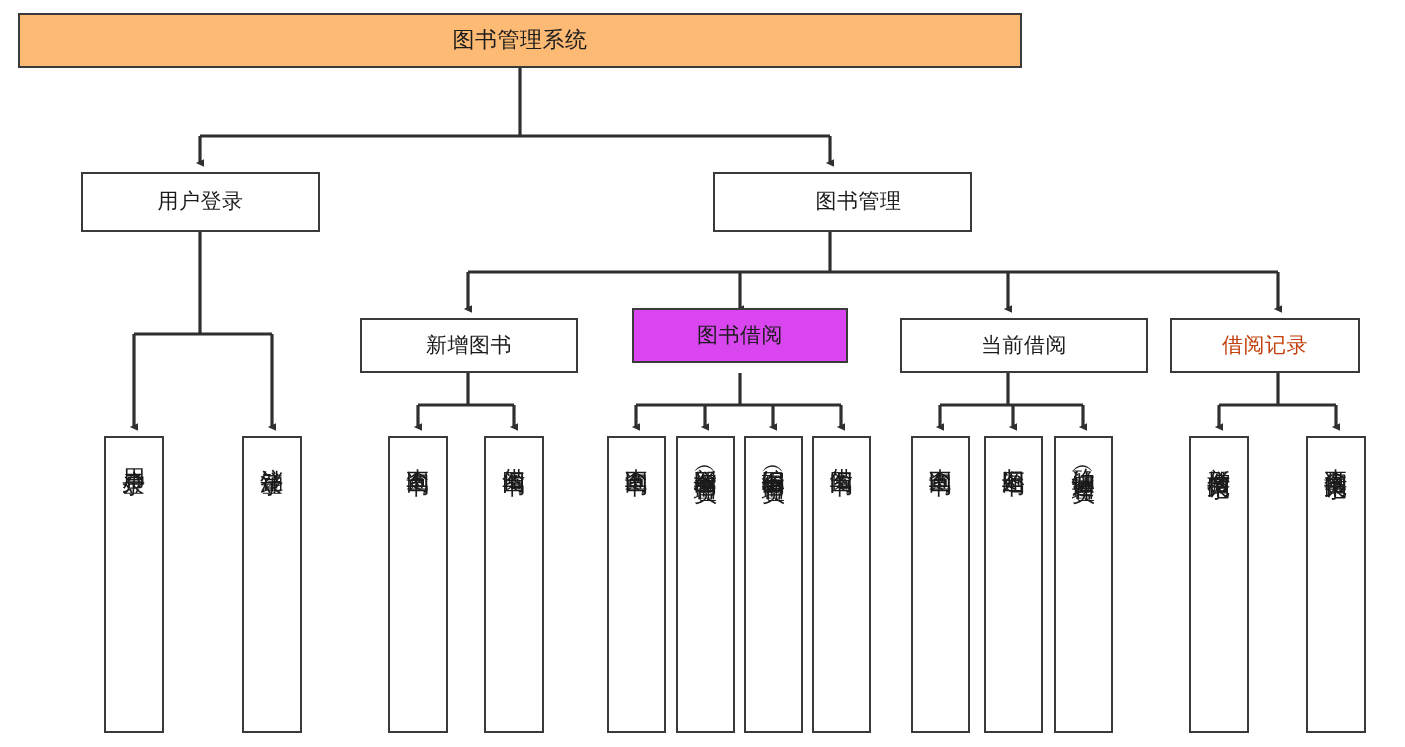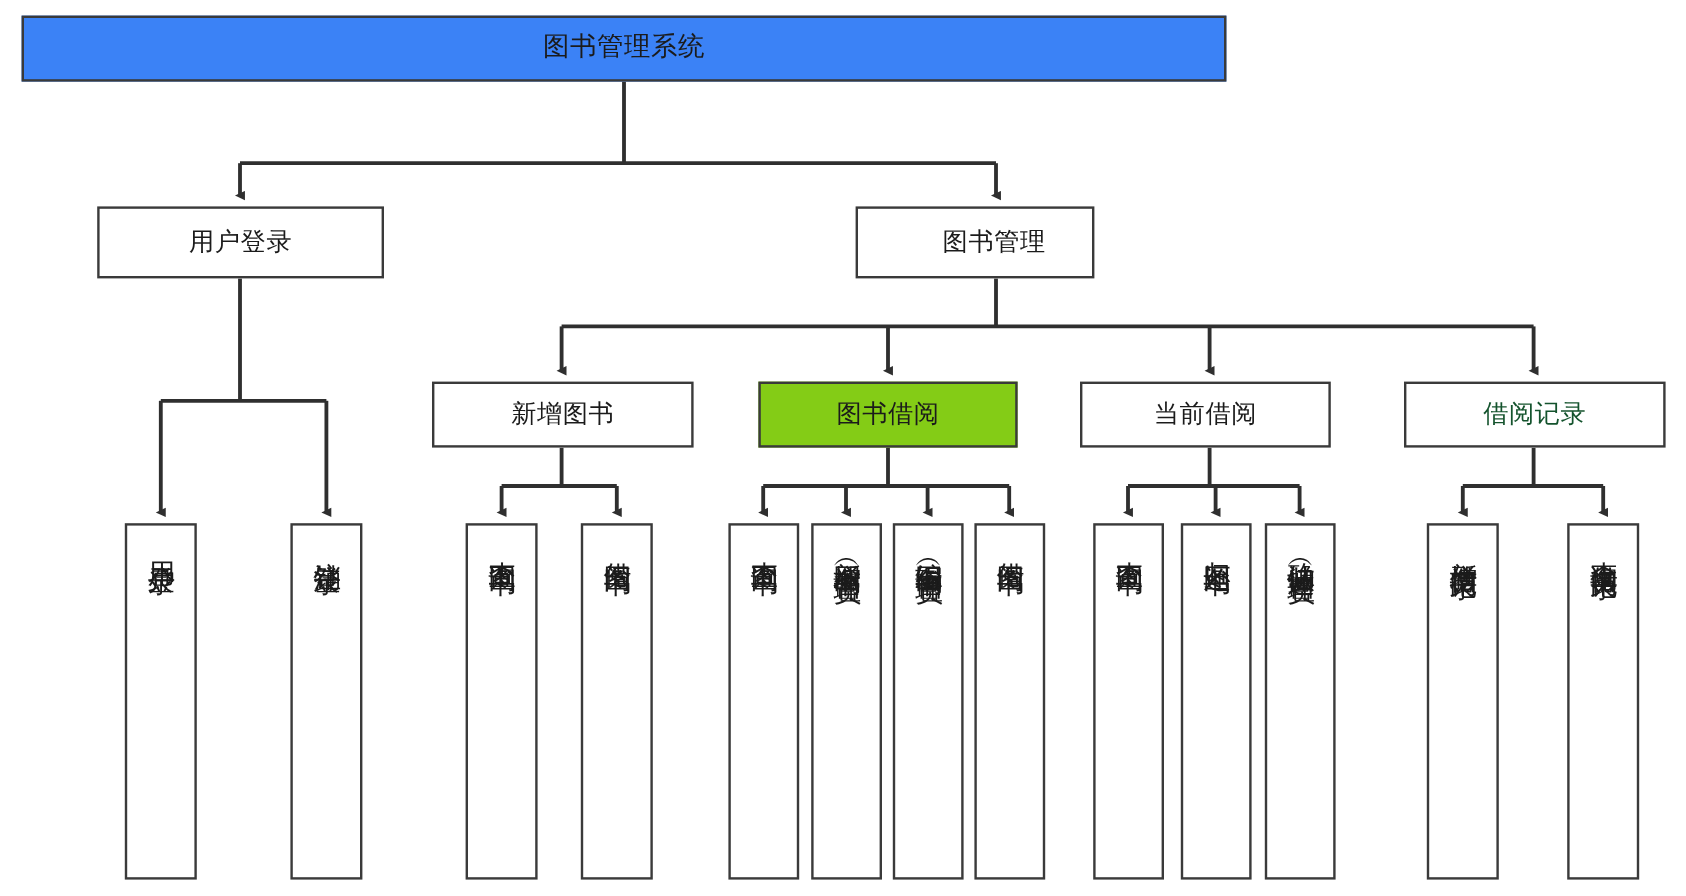--- a/index.html
+++ b/index.html
@@ -120,41 +120,41 @@
       <path d="M 1013 405 L 1013 427" marker-end="url(#arrowhead)"></path>
       <path d="M 1083 405 L 1083 427" marker-end="url(#arrowhead)"></path>
 
       <path d="M 1278 373 L 1278 405"></path>
       <path d="M 1219 405 L 1336 405"></path>
       <path d="M 1219 405 L 1219 427" marker-end="url(#arrowhead)"></path>
       <path d="M 1336 405 L 1336 427" marker-end="url(#arrowhead)"></path>
     </g>
   </svg>
 
-  <div class="node horiz root" style="left: 18px; top: 13px; width: 1004px; height: 55px; border-color: rgb(58, 58, 58); background: #3b82f6; color: rgb(27, 27, 27);">
+  <div class="node horiz root" style="left: 18px; top: 13px; width: 1004px; height: 55px; border-color: rgb(58, 58, 58); background: #fdba74; color: rgb(27, 27, 27);">
     <span class="node-label">图书管理系统</span>
   </div>
 
   <div class="node horiz" style="left: 81px; top: 172px; width: 239px; height: 60px; border-color: rgb(58, 58, 58); background: rgb(255, 255, 255); color: rgb(27, 27, 27);">
     <span class="node-label">用户登录</span>
   </div>
-  <div class="node horiz" style="left: 713px; top: 172px; width: 199px; height: 60px; border-color: rgb(58, 58, 58); background: rgb(255, 255, 255); color: rgb(27, 27, 27); padding-left: 32px;">
+  <div class="node horiz" style="left: 713px; top: 172px; width: 259px; height: 60px; border-color: rgb(58, 58, 58); background: rgb(255, 255, 255); color: rgb(27, 27, 27); padding-left: 32px;">
     <span class="node-label">图书管理</span>
   </div>
 
   <div class="node horiz" style="left: 360px; top: 318px; width: 218px; height: 55px; border-color: rgb(58, 58, 58); background: rgb(255, 255, 255); color: rgb(27, 27, 27);">
     <span class="node-label">新增图书</span>
   </div>
-  <div class="node horiz" style="left: 632px; top: 318px; width: 216px; height: 55px; border-color: rgb(58, 58, 58); background: #84cc16; color: rgb(27, 27, 27);">
+  <div class="node horiz" style="left: 632px; top: 308px; width: 216px; height: 55px; border-color: rgb(58, 58, 58); background: #d946ef; color: rgb(27, 27, 27);">
     <span class="node-label">图书借阅</span>
   </div>
-  <div class="node horiz" style="left: 900px; top: 318px; width: 209px; height: 55px; border-color: rgb(58, 58, 58); background: rgb(255, 255, 255); color: rgb(27, 27, 27);">
+  <div class="node horiz" style="left: 900px; top: 318px; width: 248px; height: 55px; border-color: rgb(58, 58, 58); background: rgb(255, 255, 255); color: rgb(27, 27, 27);">
     <span class="node-label">当前借阅</span>
   </div>
-  <div class="node horiz" style="left: 1170px; top: 318px; width: 218px; height: 55px; border-color: rgb(58, 58, 58); background: rgb(255, 255, 255); color: #14532d;">
+  <div class="node horiz" style="left: 1170px; top: 318px; width: 190px; height: 55px; border-color: rgb(58, 58, 58); background: rgb(255, 255, 255); color: #c2410c;">
     <span class="node-label">借阅记录</span>
   </div>
 
   <div class="node vert" style="left: 104px; top: 436px; width: 60px; height: 297px; border-color: rgb(58, 58, 58); background: rgb(255, 255, 255); color: rgb(27, 27, 27);">
     <span class="node-label">用户登录</span>
   </div>
   <div class="node vert" style="left: 242px; top: 436px; width: 60px; height: 297px; border-color: rgb(58, 58, 58); background: rgb(255, 255, 255); color: rgb(27, 27, 27);">
     <span class="node-label">注销登录</span>
   </div>
   <div class="node vert" style="left: 388px; top: 436px; width: 60px; height: 297px; border-color: rgb(58, 58, 58); background: rgb(255, 255, 255); color: rgb(27, 27, 27);">

